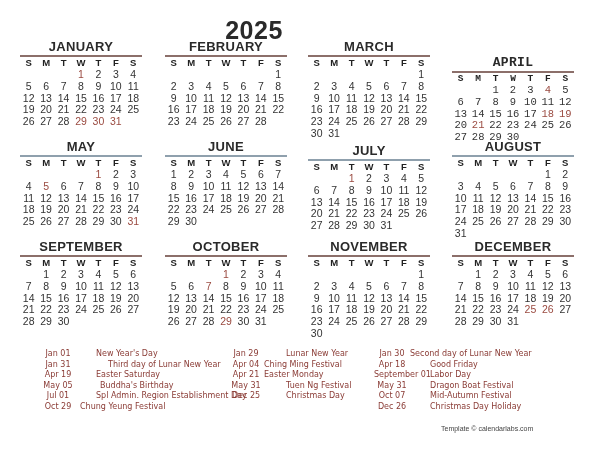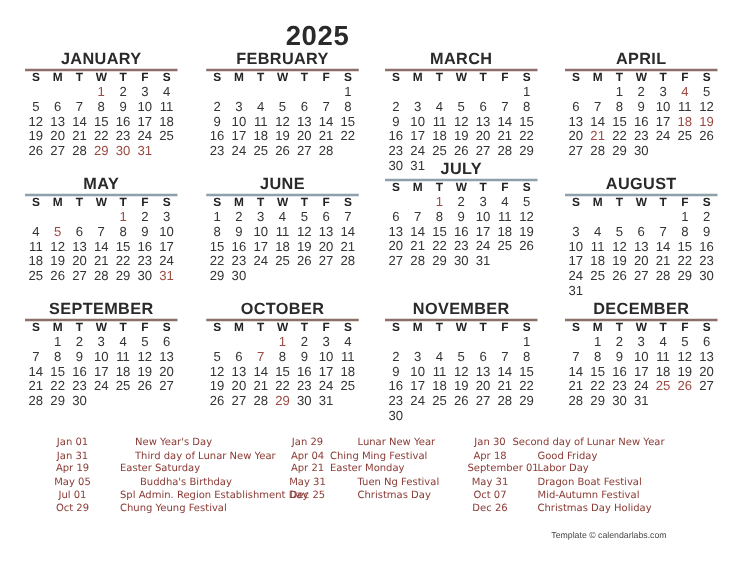--- a/index.html
+++ b/index.html
@@ -1,17 +1,17 @@
 <!DOCTYPE html>
 <html><head>
 <meta charset="utf-8">
 <style>
   html, body { margin:0; padding:0; background:#ffffff; }
   body { width:600px; height:450px; position:relative; overflow:hidden; font-family:"Liberation Sans", sans-serif; color:#222; }
-  .title { position:absolute; left:0; width:508px; top:16px; text-align:center; font-weight:bold; font-size:22px; color:#2a2a2a; letter-spacing:0.5px; }
+  .title { position:absolute; left:0; width:508px; top:16px; text-align:center; font-weight:bold; font-size:25px; color:#2a2a2a; letter-spacing:0.5px; }
   .month { position:absolute; width:122px; }
   .month-name { text-align:center; font-weight:bold; font-size:13px; line-height:14px; color:#2a2a2a; letter-spacing:0.3px; }
   .month-rule { height:2px; margin-top:1px; }
   .grid { display:grid; grid-template-columns:repeat(7, 1fr); }
   .dow { text-align:center; font-weight:bold; font-size:9.5px; line-height:12px; color:#222; }
   .day { text-align:center; font-size:10.5px; line-height:11.8px; color:#333; }
   .day.hol { color:#9a4a40; }
   .holidays { position:absolute; top:349px; left:0; width:600px; font-size:8px; color:#8a3b35; font-family:"DejaVu Sans", sans-serif; }
   .hcol { position:absolute; top:0; }
   .hrow { height:10.5px; line-height:10.5px; white-space:nowrap; }
@@ -161,21 +161,21 @@
         <div class="day">24</div>
         <div class="day">25</div>
         <div class="day">26</div>
         <div class="day">27</div>
         <div class="day">28</div>
         <div class="day">29</div>
         <div class="day">30</div>
         <div class="day">31</div>
       </div>
     </div>
-    <div class="month" style="left: 452px; top: 40px;">
+    <div class="month" style="left: 452px; top: 56px; font-family: Liberation Mono, monospace;">
       <div class="month-name">APRIL</div>
       <div class="month-rule" style="background: rgb(140, 111, 106);"></div>
       <div class="grid">
         <div class="dow">S</div>
         <div class="dow">M</div>
         <div class="dow">T</div>
         <div class="dow">W</div>
         <div class="dow">T</div>
         <div class="dow">F</div>
         <div class="dow">S</div>
@@ -297,21 +297,21 @@
         <div class="day">23</div>
         <div class="day">24</div>
         <div class="day">25</div>
         <div class="day">26</div>
         <div class="day">27</div>
         <div class="day">28</div>
         <div class="day">29</div>
         <div class="day">30</div>
       </div>
     </div>
-    <div class="month" style="left: 308px; top: 128px;">
+    <div class="month" style="left: 308px; top: 144px;">
       <div class="month-name">JULY</div>
       <div class="month-rule" style="background: rgb(143, 160, 173);"></div>
       <div class="grid">
         <div class="dow">S</div>
         <div class="dow">M</div>
         <div class="dow">T</div>
         <div class="dow">W</div>
         <div class="dow">T</div>
         <div class="dow">F</div>
         <div class="dow">S</div>
@@ -581,26 +581,26 @@
         <div class="day">28</div>
         <div class="day">29</div>
         <div class="day">30</div>
         <div class="day">31</div>
       </div>
     </div>
   </div>
 
 <div class="holidays">
   <div class="hcol" style="left:40px;">
-      <div class="hrow"><span class="hdate" style="width: 36px; margin-right: 32px;">Jan 01</span><span>New Year's Day</span></div>
+      <div class="hrow"><span class="hdate" style="width: 36px; margin-right: 20px;">Jan 01</span><span>New Year's Day</span></div>
       <div class="hrow"><span class="hdate" style="width: 36px; margin-right: 32px;">Jan 31</span><span>Third day of Lunar New Year</span></div>
       <div class="hrow"><span class="hdate" style="width: 36px; margin-right: 20px;">Apr 19</span><span>Easter Saturday</span></div>
-      <div class="hrow"><span class="hdate" style="width: 36px; margin-right: 36px;">May 05</span><span>Buddha's Birthday</span></div>
+      <div class="hrow"><span class="hdate" style="width: 36px; margin-right: 24px;">May 05</span><span>Buddha's Birthday</span></div>
       <div class="hrow"><span class="hdate" style="width: 36px; margin-right: 20px;">Jul 01</span><span>Spl Admin. Region Establishment Day</span></div>
-      <div class="hrow"><span class="hdate" style="width: 36px; margin-right: 20px;">Oct 29</span><span>Chung Yeung Festival</span></div>
+      <div class="hrow"><span class="hdate" style="width: 36px; margin-right: 4px;">Oct 29</span><span>Chung Yeung Festival</span></div>
     </div>
   <div class="hcol" style="left:228px;">
       <div class="hrow"><span class="hdate" style="width: 36px; margin-right: 22px;">Jan 29</span><span>Lunar New Year</span></div>
       <div class="hrow"><span class="hdate" style="width: 36px; ">Apr 04</span><span>Ching Ming Festival</span></div>
       <div class="hrow"><span class="hdate" style="width: 36px; ">Apr 21</span><span>Easter Monday</span></div>
       <div class="hrow"><span class="hdate" style="width: 36px; margin-right: 22px;">May 31</span><span>Tuen Ng Festival</span></div>
       <div class="hrow"><span class="hdate" style="width: 36px; margin-right: 22px;">Dec 25</span><span>Christmas Day</span></div>
     </div>
   <div class="hcol" style="left:374px;">
       <div class="hrow"><span class="hdate" style="width: 36px; ">Jan 30</span><span>Second day of Lunar New Year</span></div>

